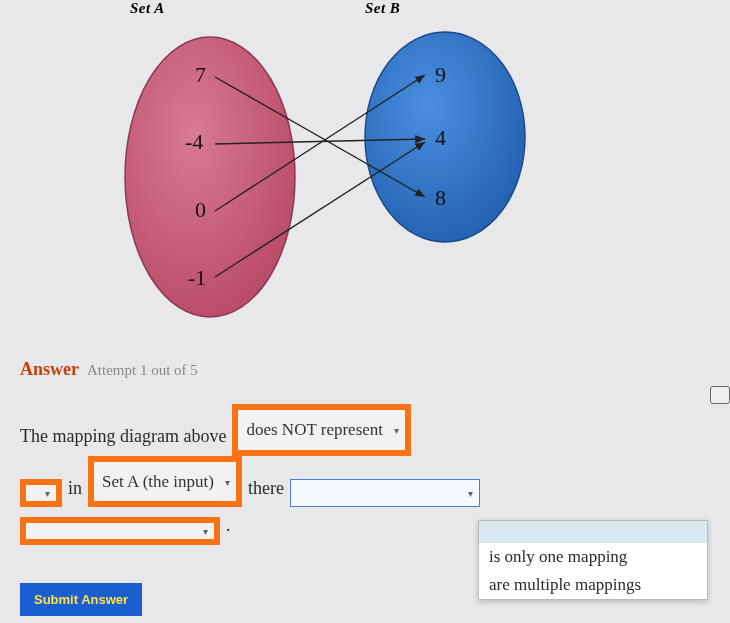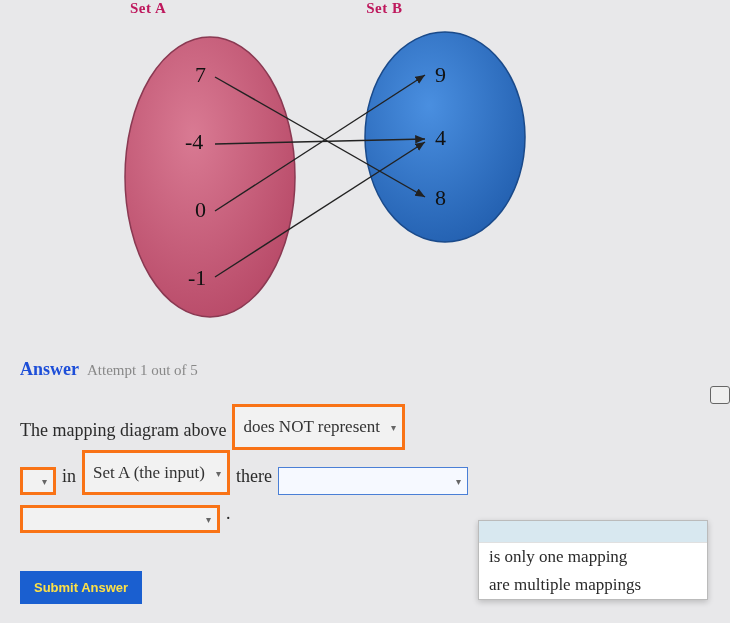--- a/index.html
+++ b/index.html
@@ -11,59 +11,60 @@
     height: 623px;
     overflow: hidden;
     position: relative;
     color: #2a2a2a;
   }
   .headers {
     display: flex;
     gap: 200px;
     padding-left: 130px;
     font-weight: bold;
-    color: #be185d;
+    color: #000000;
     font-size: 15px;
     letter-spacing: 0.5px;
+    font-style: italic;
   }
   .diagram-wrap {
     position: relative;
     width: 520px;
     height: 310px;
     margin: 10px 0 0 100px;
   }
   .diagram-wrap svg { position: absolute; left: 0; top: 0; }
 
   .answer-block {
     padding: 22px 20px 0 20px;
   }
   .answer-line {
     display: flex;
     align-items: baseline;
     gap: 8px;
     font-size: 16px;
     color: #555;
   }
-  .answer-label { font-weight: bold; color: #1d4ed8; font-size: 18px; }
+  .answer-label { font-weight: bold; color: #c2410c; font-size: 18px; }
   .attempt { color: #888; font-size: 15px; }
 
   .sentence-area {
     padding: 24px 20px 0 20px;
     font-size: 18px;
     color: #2a2a2a;
     line-height: 2.1;
   }
   .sentence-area .row { display: flex; flex-wrap: wrap; align-items: flex-end; gap: 6px; }
   .static-span { white-space: nowrap; }
 
   .select-box {
     display: inline-flex;
     align-items: center;
     background: #f2f2f2;
-    border: 3px solid #f97316;
+    border: 6px solid #f97316;
     padding: 2px 22px 2px 8px;
     font-size: 17px;
     font-family: inherit;
     position: relative;
     min-height: 28px;
     cursor: pointer;
     color: #333;
   }
   .select-box.empty { min-width: 190px; }
   .select-box.small-empty { min-width: 200px; }

